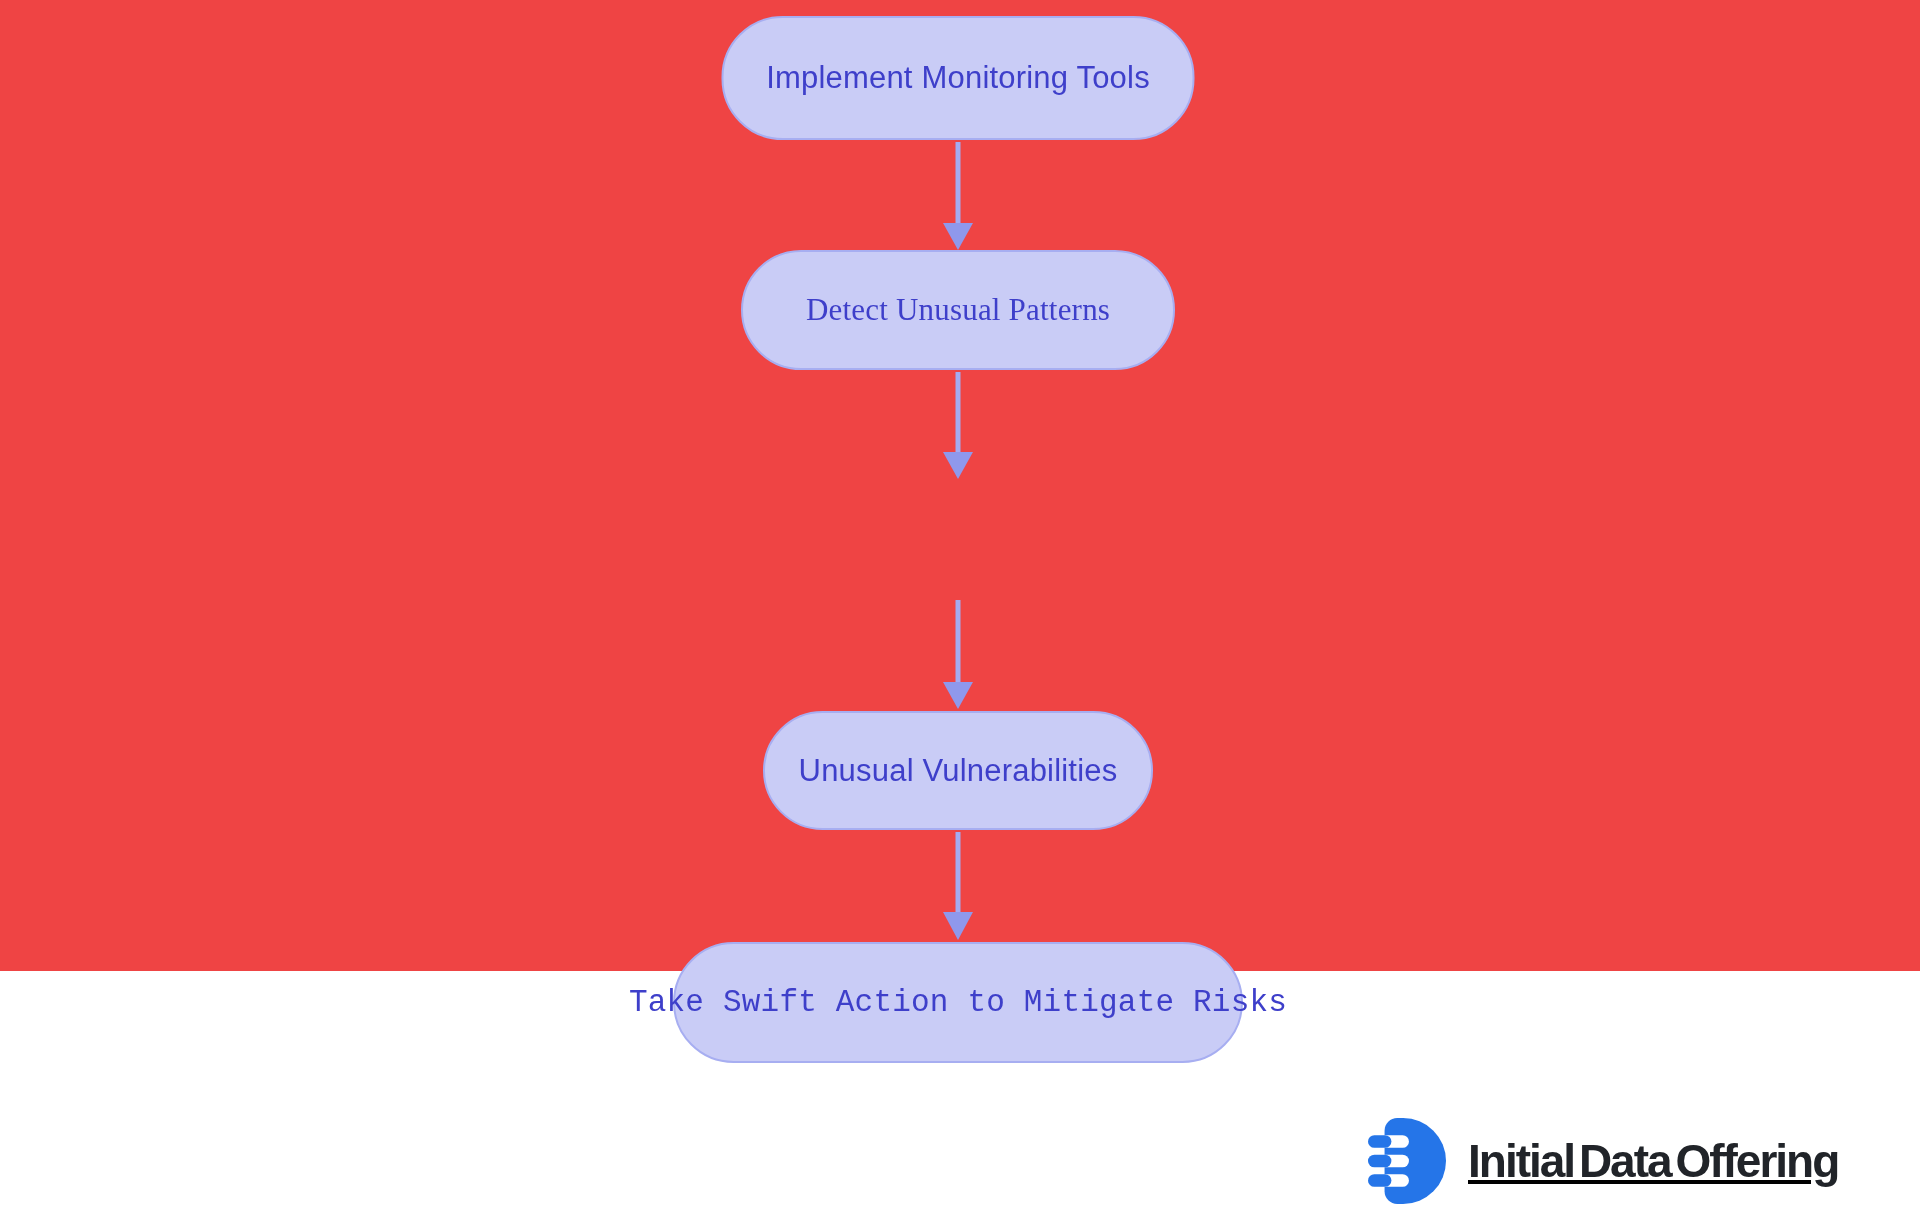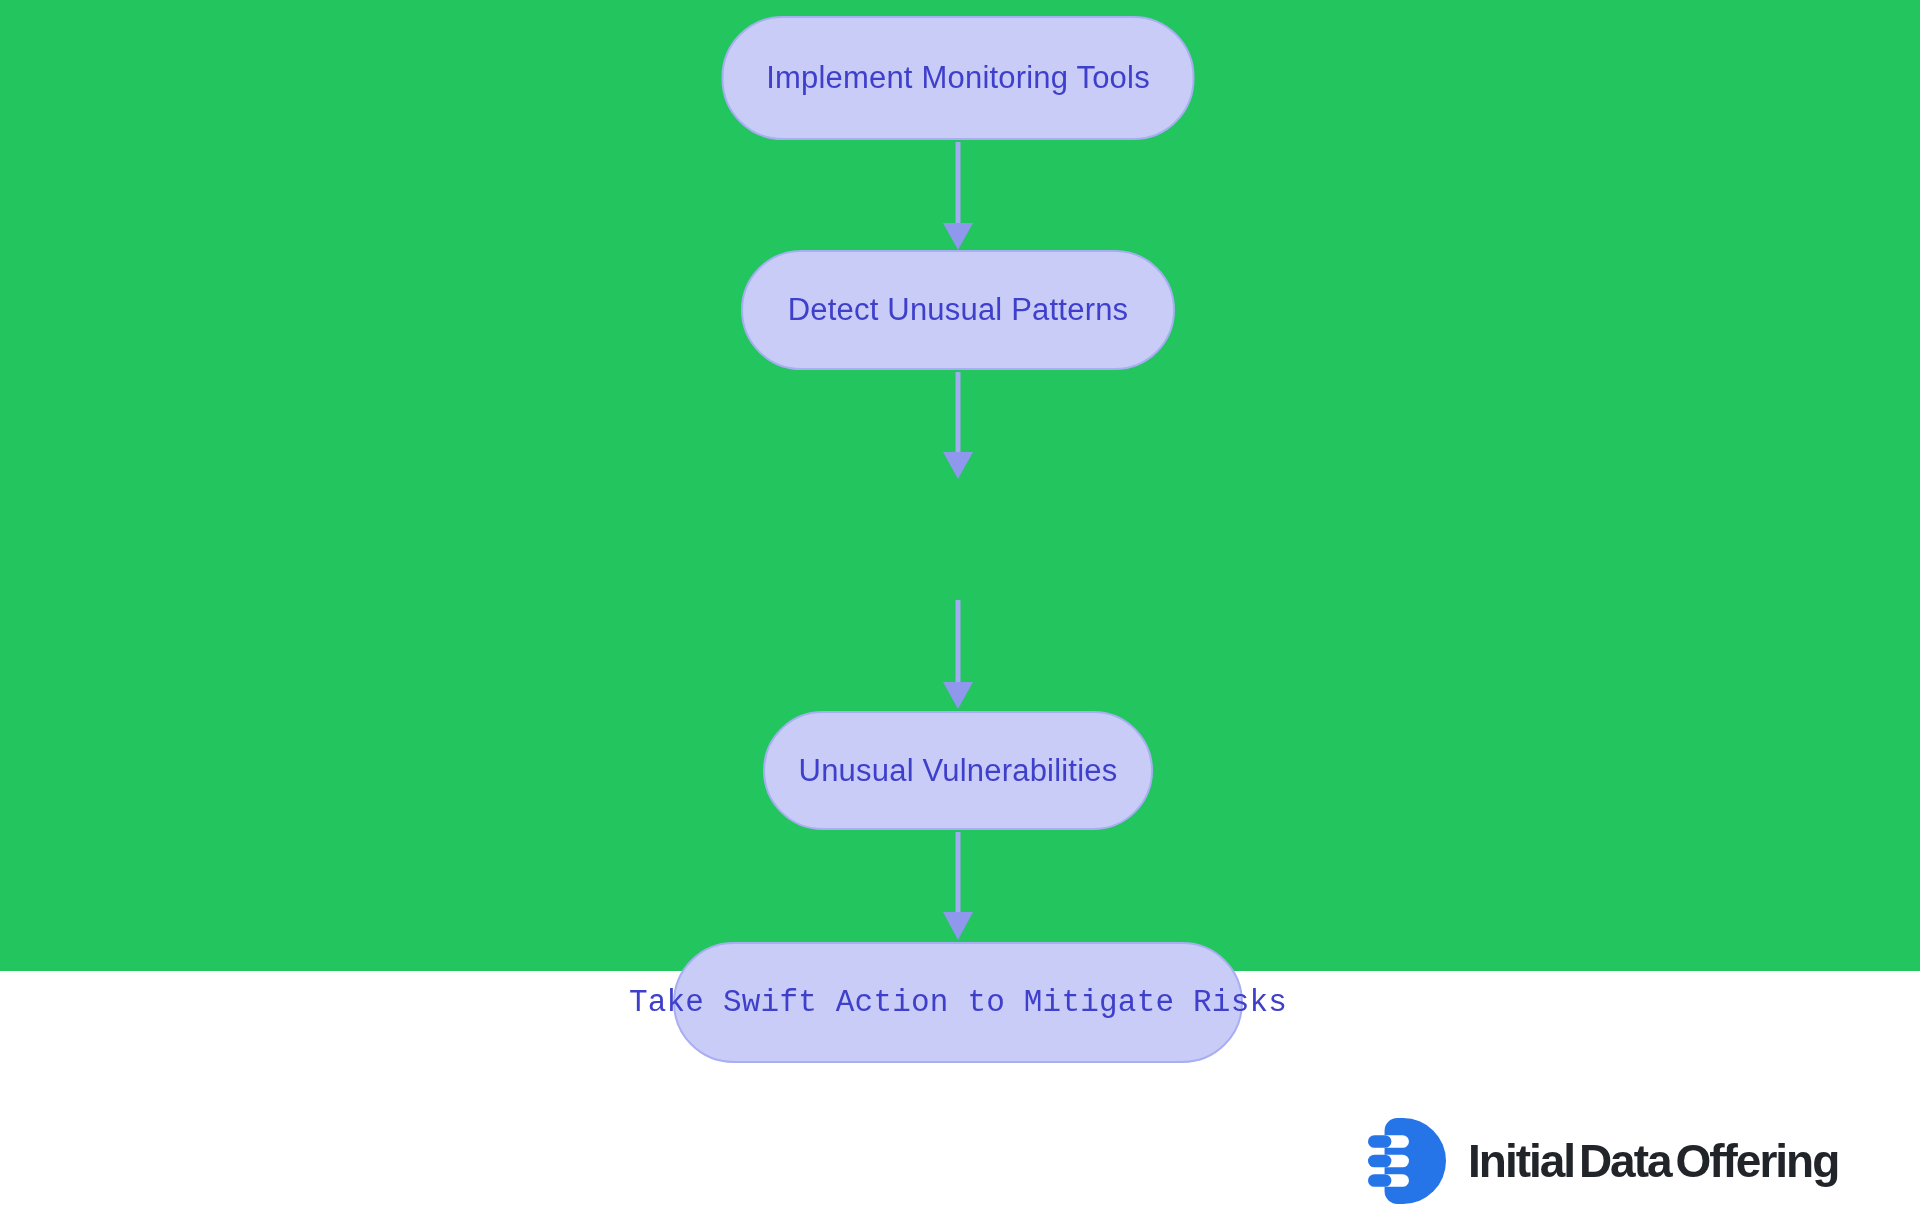--- a/index.html
+++ b/index.html
@@ -1,51 +1,52 @@
 <!DOCTYPE html>
 <html><head>
 <meta charset="utf-8">
 <style>
   * { margin: 0; padding: 0; box-sizing: border-box; }
   html, body { width: 1920px; height: 1215px; background: #ffffff; overflow: hidden; }
   body { font-family: "Liberation Sans", sans-serif; position: relative; }
 
-  .canvas { position: absolute; inset: 0; width: 1920px; height: 971px; background: #22c55e; }
+  .canvas { position: absolute; inset: 0; width: 1920px; height: 971px; background: #ef4444; }
 
   .arrows { position: absolute; left: 0; top: 0; width: 1920px; height: 1215px; pointer-events: none; }
 
   .flow-node {
     position: absolute;
     left: 958px;
     transform: translateX(-50%);
     display: flex;
     align-items: center;
     justify-content: center;
     background: #c9ccf6;
     border: 2px solid #a7aef1;
     border-radius: 61px;
     color: #3e3fca;
     font-size: 31px;
     letter-spacing: 0.2px;
     white-space: nowrap;
   }
   .node-1 { top: 16px;  width: 473px; height: 124px; }
-  .node-2 { top: 250px; width: 434px; height: 120px; }
+  .node-2 { top: 250px; width: 434px; height: 120px; font-family: Liberation Serif, serif; }
   .node-3 { top: 480px; width: 390px; height: 118px; }
   .node-4 { top: 711px; width: 390px; height: 119px; }
   .node-5 { top: 942px; width: 570px; height: 121px; font-family: Liberation Mono, monospace; }
 
   .logo {
     position: absolute;
     left: 1368px;
     top: 1114px;
     height: 94px;
     display: flex;
     align-items: center;
     gap: 22px;
+    text-decoration: underline;
   }
   .logo-text {
     color: #212429;
     font-size: 46px;
     font-weight: bold;
     letter-spacing: -2px;
     word-spacing: -6px;
     white-space: nowrap;
   }
 </style>

